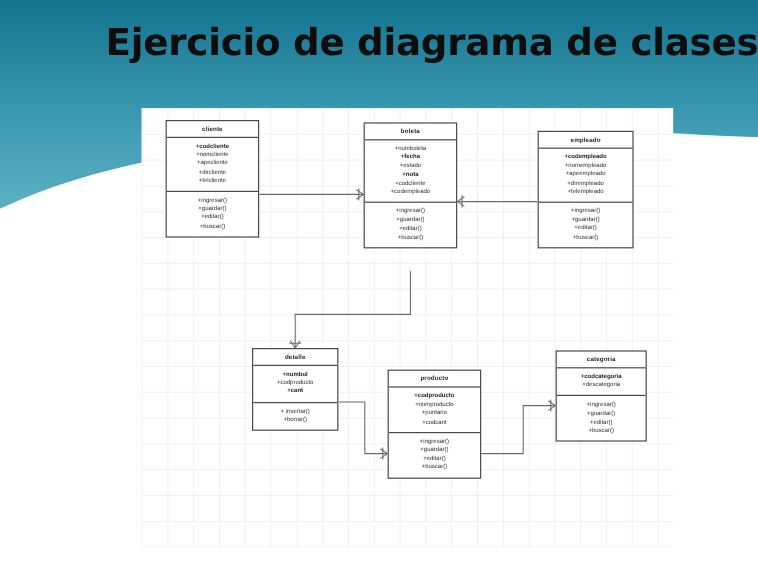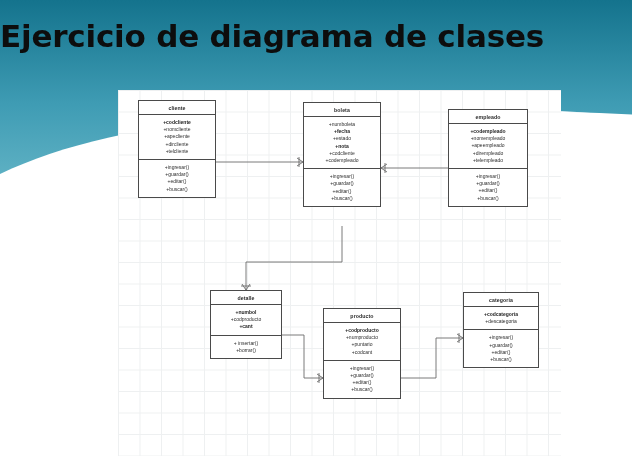--- a/index.html
+++ b/index.html
@@ -22,21 +22,21 @@
     width: 632px;
     height: 190px;
   }
   .banner svg { display: block; }
   
   .title {
     position: absolute;
     left: 0;
     top: 18px;
     width: 632px;
-    text-align: left;
+    text-align: right;
     font-size: 31px;
     font-weight: bold;
     color: #0d0d0d;
     letter-spacing: -0.2px;
     font-family: "DejaVu Sans", sans-serif;
   }
   
   .canvas {
     position: absolute;
     left: 118px;

